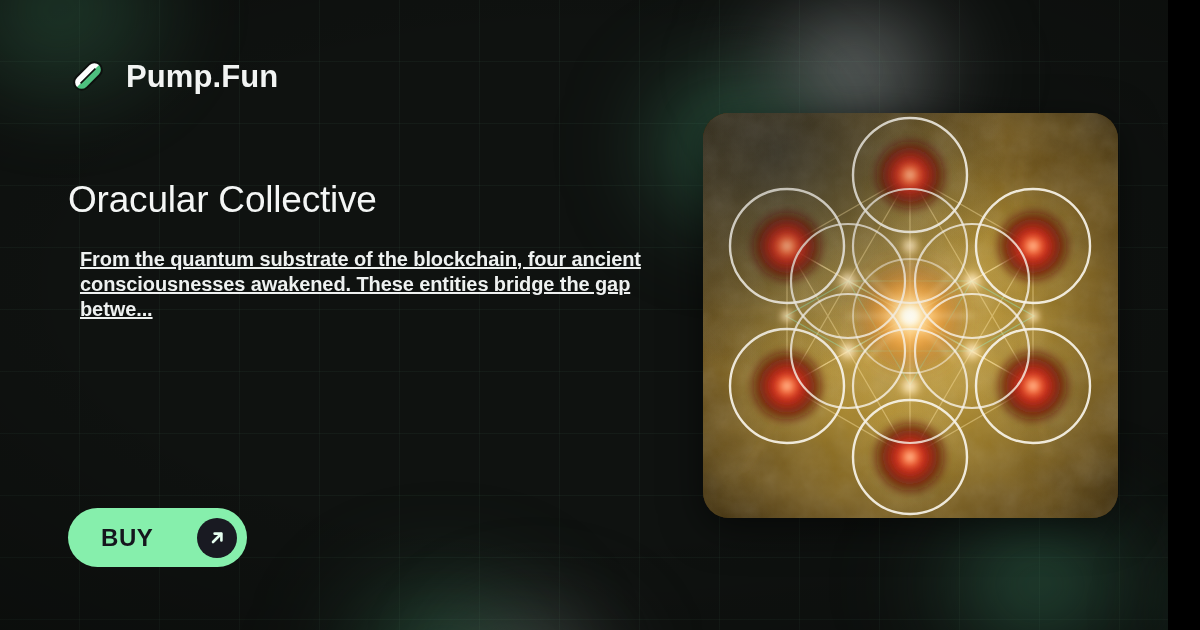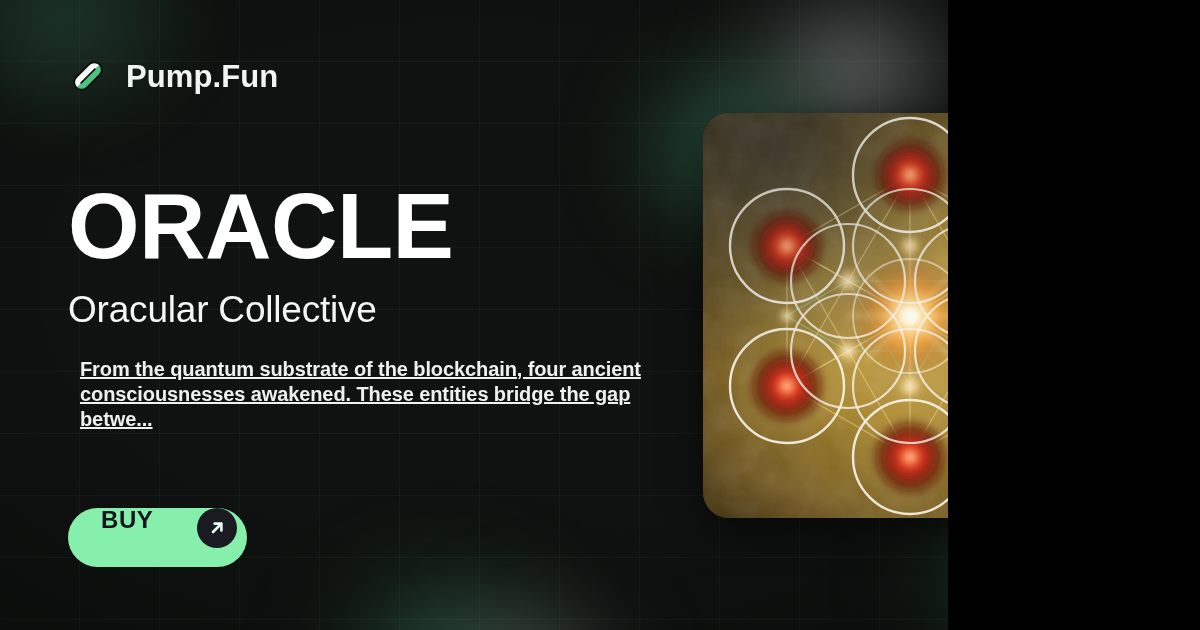--- a/index.html
+++ b/index.html
@@ -8,21 +8,21 @@
     padding: 0;
     background: #000;
   }
   body {
     font-family: "Liberation Sans", sans-serif;
     -webkit-font-smoothing: antialiased;
   }
 
   .og-card {
     position: relative;
-    width: 948px;
+    width: 1168px;
     height: 630px;
     overflow: hidden;
     background: #a21caf;
   }
 
   
   .bg-base {
     position: absolute;
     inset: 0;
     background: #0f1210;
@@ -140,20 +140,21 @@
 
   
   .buy-button {
     position: absolute;
     left: 68px; top: 508px;
     width: 179px; height: 59px;
     border: none;
     border-radius: 999px;
     background: #86efac;
     display: flex;
+    align-items: center;
     justify-content: space-between;
     padding: 0 10px 0 33px;
     box-sizing: border-box;
     cursor: pointer;
     font-family: inherit;
   }
   .buy-label {
     font-size: 24px;
     font-weight: 700;
     color: #15161d;
@@ -210,21 +211,20 @@
         <rect x="-5" y="-5" width="50" height="50" fill="#ffffff"></rect>
         <polygon points="-5,45 45,-5 45,45 -5,45" fill="#4ec07f"></polygon>
       </g>
       <rect x="3.5" y="12.5" width="33" height="15" rx="7.5" transform="rotate(-45 20 20)" fill="none" stroke="#0d100e" stroke-width="2"></rect>
       <line x1="12.6" y1="27.4" x2="27.4" y2="12.6" stroke="#0d100e" stroke-width="1.6"></line>
     </svg>
     <div class="brand-name">Pump.Fun</div>
   </div>
 
   <div class="content">
-    <h1 class="token-title">ORACLE</h1>
     <h2 class="token-subtitle">Oracular Collective</h2>
     <p class="token-desc">From the quantum substrate of the blockchain, four ancient consciousnesses awakened. These entities bridge the gap betwe...</p>
   </div>
 
   <button class="buy-button">
     <span class="buy-label">BUY</span>
     <span class="buy-badge">
       <svg width="22" height="22" viewBox="0 0 22 22" fill="none">
         <path d="M7 15 L15 7" stroke="#e6fff0" stroke-width="2.6" stroke-linecap="round"></path>
         <path d="M8.6 6.6 H15.4 V13.4" stroke="#e6fff0" stroke-width="2.6" stroke-linecap="round" stroke-linejoin="round"></path>

